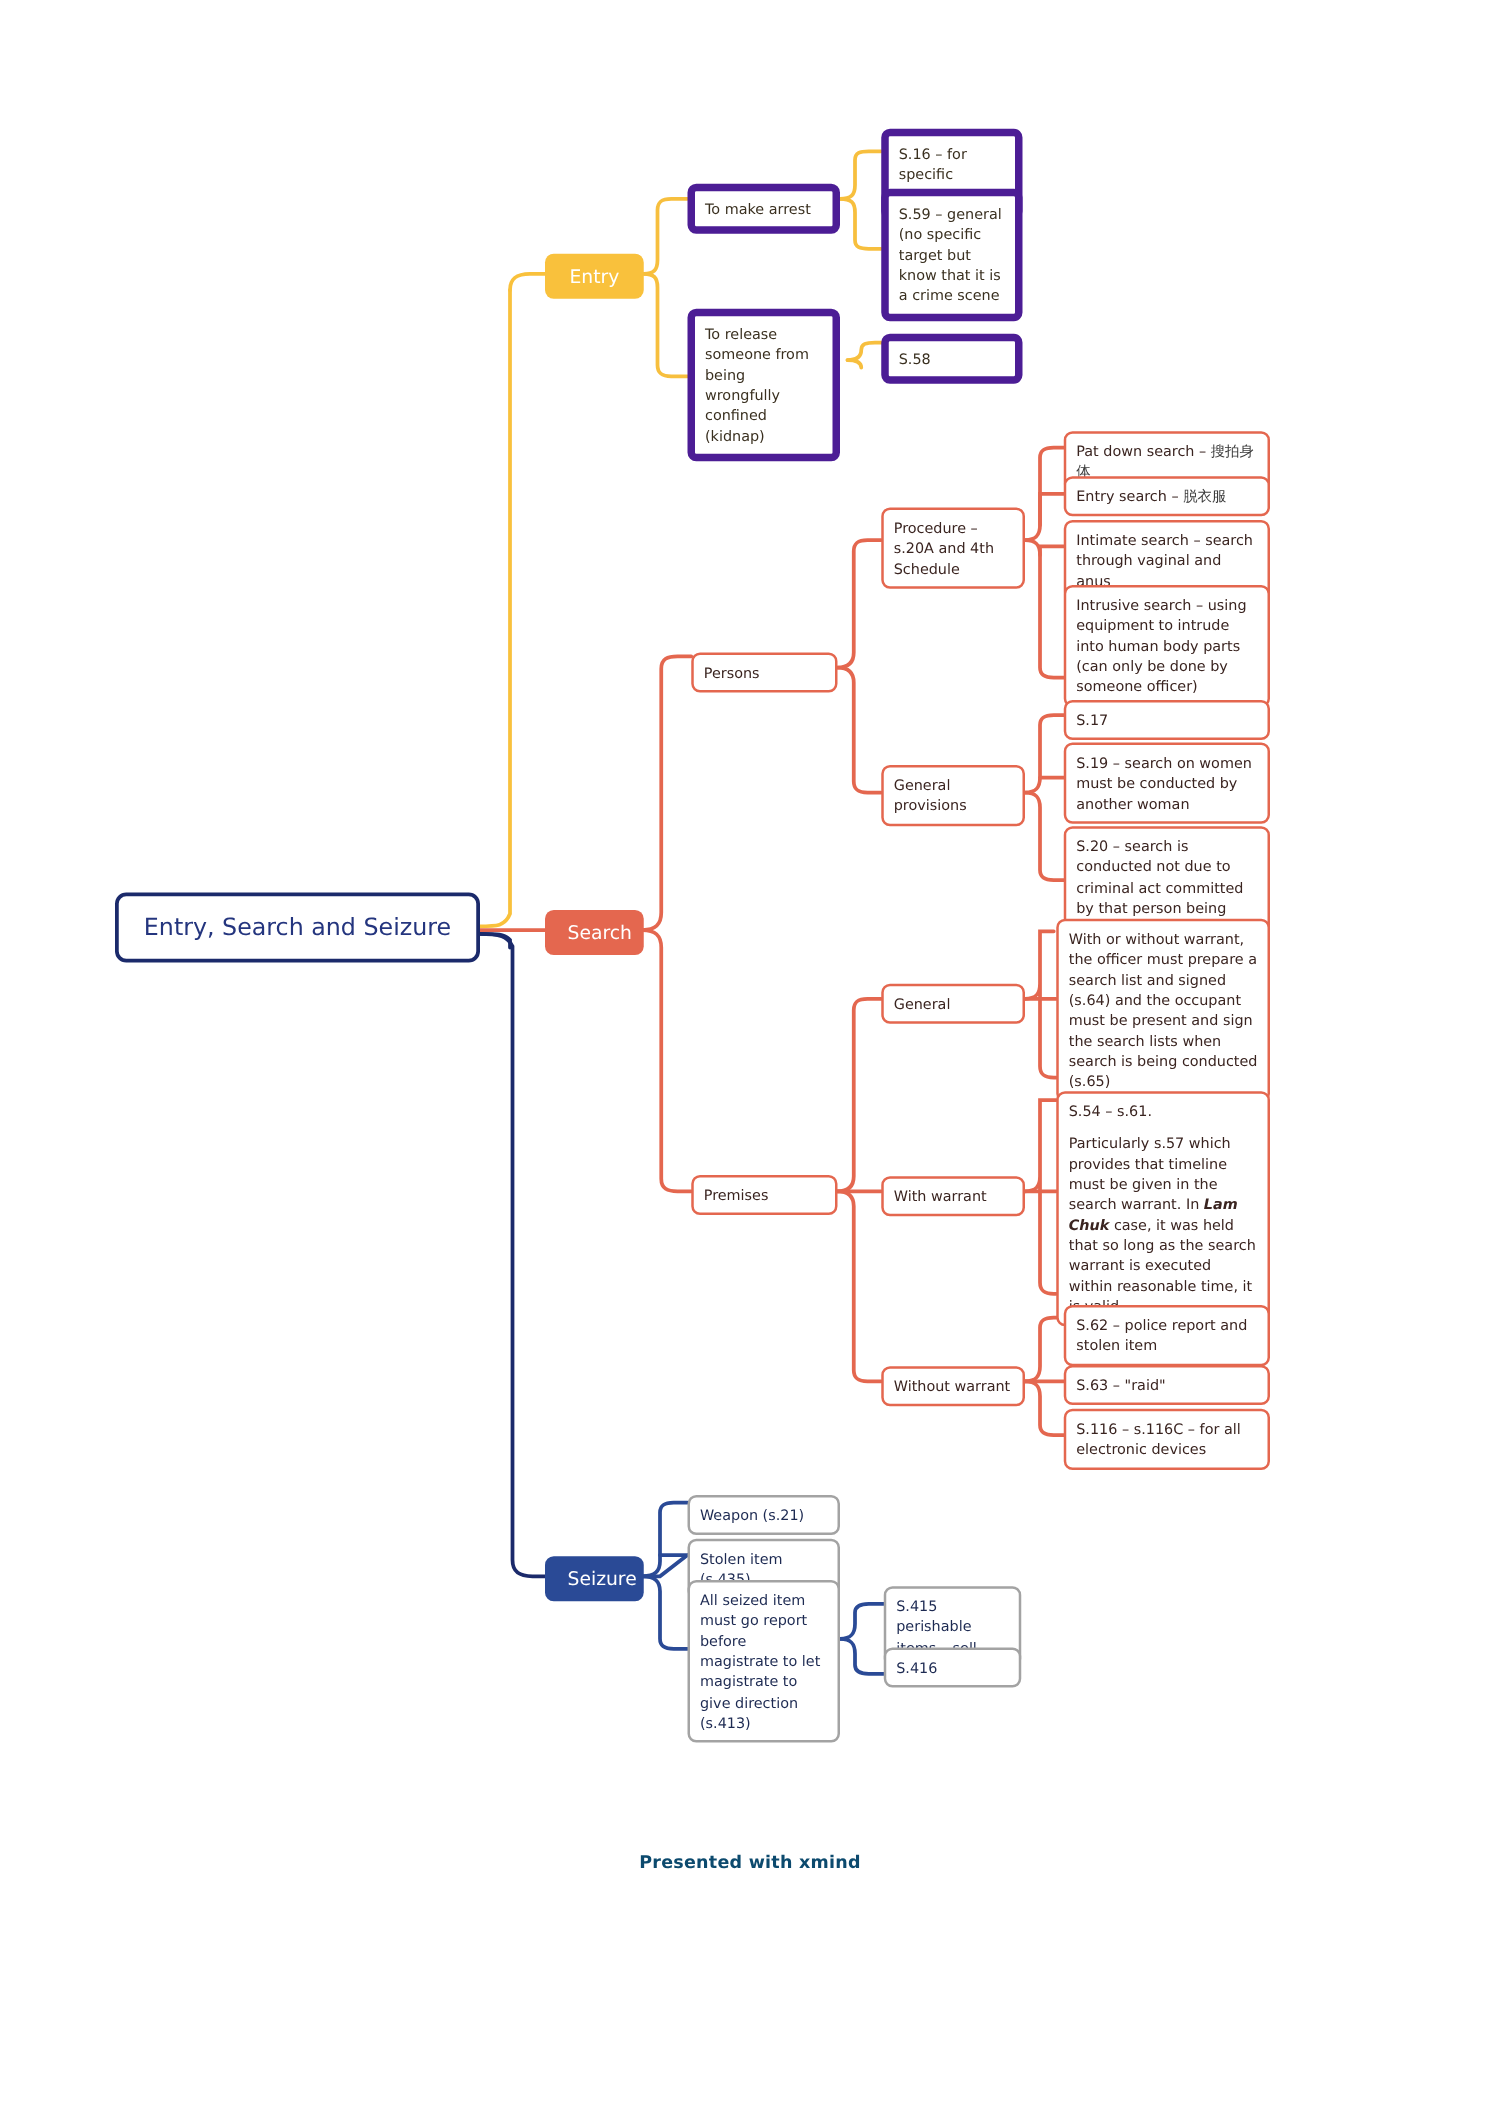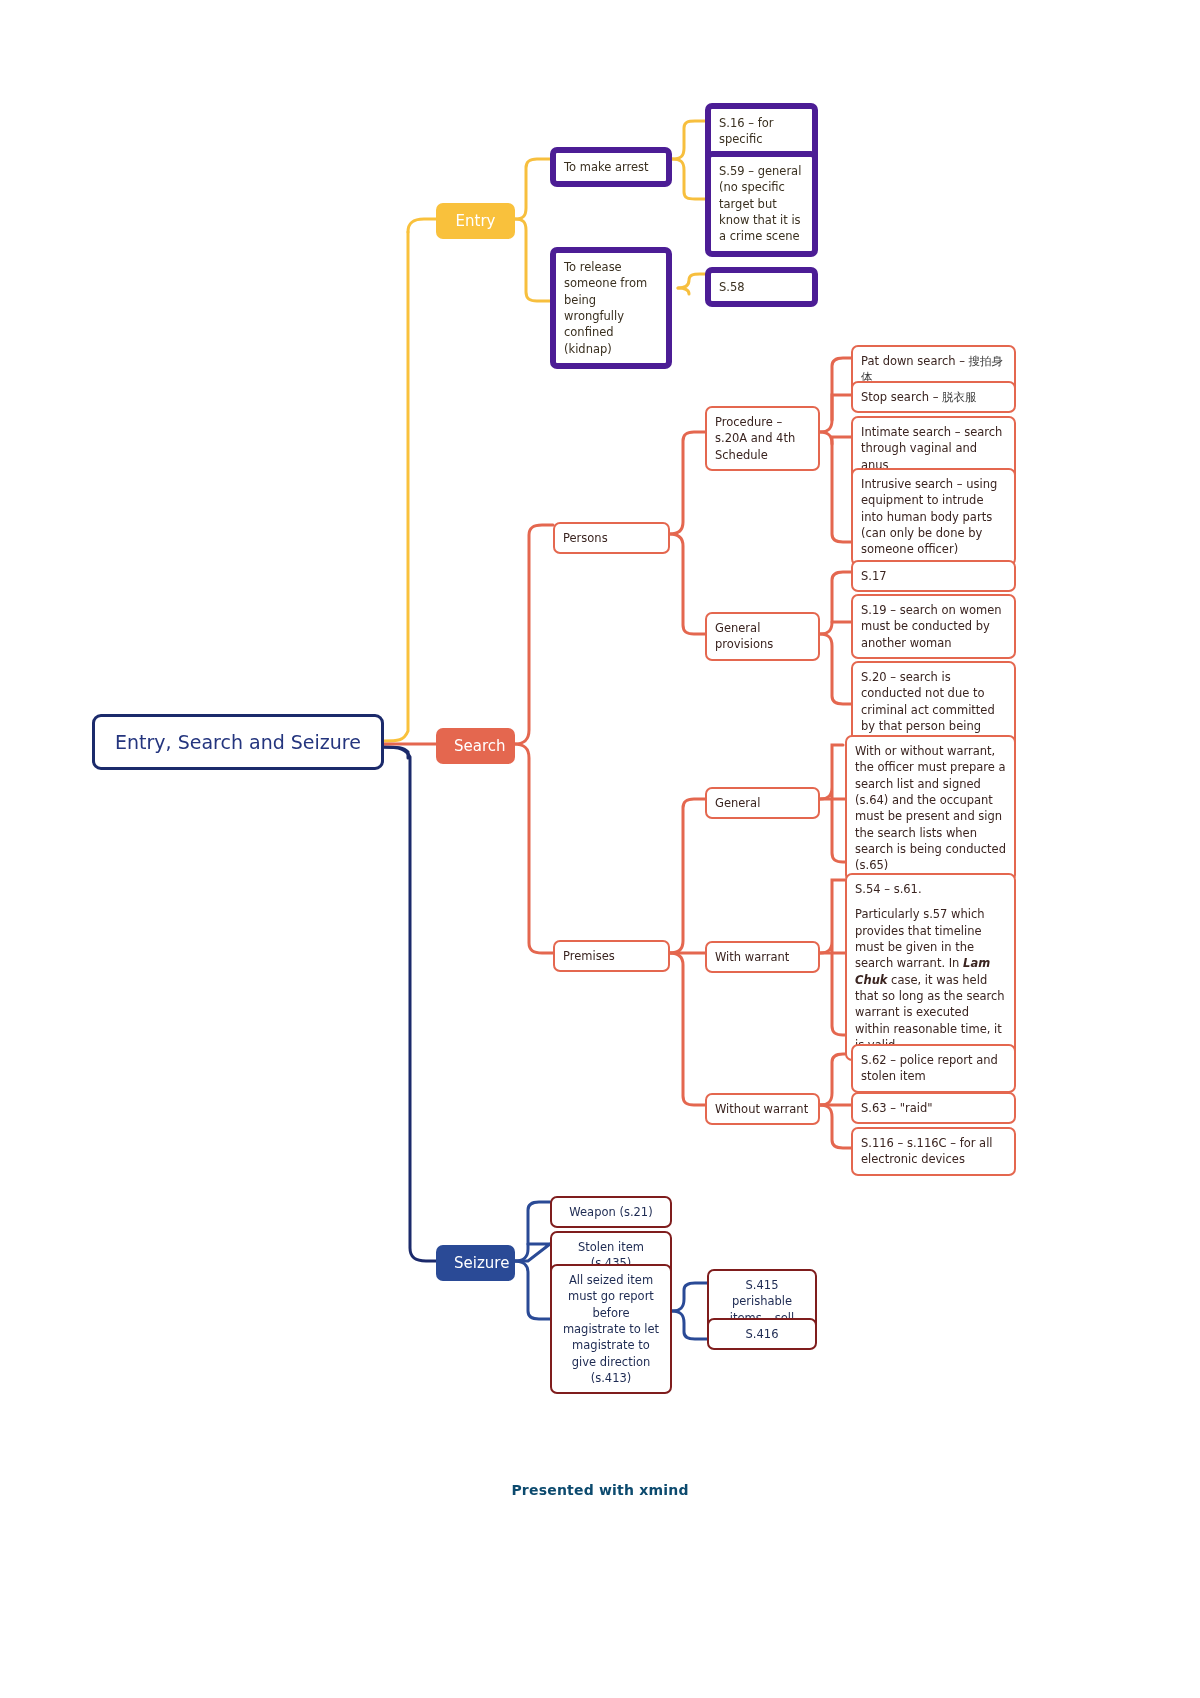--- a/index.html
+++ b/index.html
@@ -32,21 +32,21 @@
   .pill.search  { background:#e4674f; }
   .pill.seizure { background:#2a4a96; }
 
   
   .box {
     border-radius:7px; background:#ffffff; font-size:11.5px;
     line-height:1.42; padding:6px 8px; color:#2b2b2b;
   }
   .box.y  { border:6px solid #4c1d95; color:#3a3020; }
   .box.r  { border:2px solid #e4674f; color:#3a2420; }
-  .box.b  { border:2px solid #7f1d1d; color:#1d2a52;text-align:center; }
+  .box.b  { border:2px solid #a3a3a3; color:#1d2a52; }
 
   .ghost { color:#3a3a3a; }
   .bi { font-weight:bold; font-style:italic; }
   .gap { display:block; height:9px; }
 
   
   .footer {
     position:absolute; left:0; right:0; top:1482px;
     text-align:center; color:#0c4a6e; font-size:14px; font-weight:bold;
     letter-spacing:.2px;
@@ -149,21 +149,21 @@
 
   <div class="node" style="left:705px; top:406px; width:115px;">
     <div class="box r node-inner">Procedure – s.20A and 4th Schedule</div>
   </div>
 
   <div class="node" style="left:851px; top:345px; width:165px;">
     <div class="box r node-inner"><span>Pat down search – </span><span class="ghost">搜拍身体</span></div>
   </div>
 
   <div class="node" style="left:851px; top:381px; width:165px;">
-    <div class="box r node-inner"><span>Stop search – </span><span class="ghost">脱衣服</span></div>
+    <div class="box r node-inner"><span>Entry search – </span><span class="ghost">脱衣服</span></div>
   </div>
 
   <div class="node" style="left:851px; top:416px; width:165px;">
     <div class="box r node-inner">Intimate search – search through vaginal and anus</div>
   </div>
 
   <div class="node" style="left:851px; top:468px; width:165px;">
     <div class="box r node-inner">Intrusive search – using equipment to intrude into human body parts (can only be done by someone officer)</div>
   </div>
 

